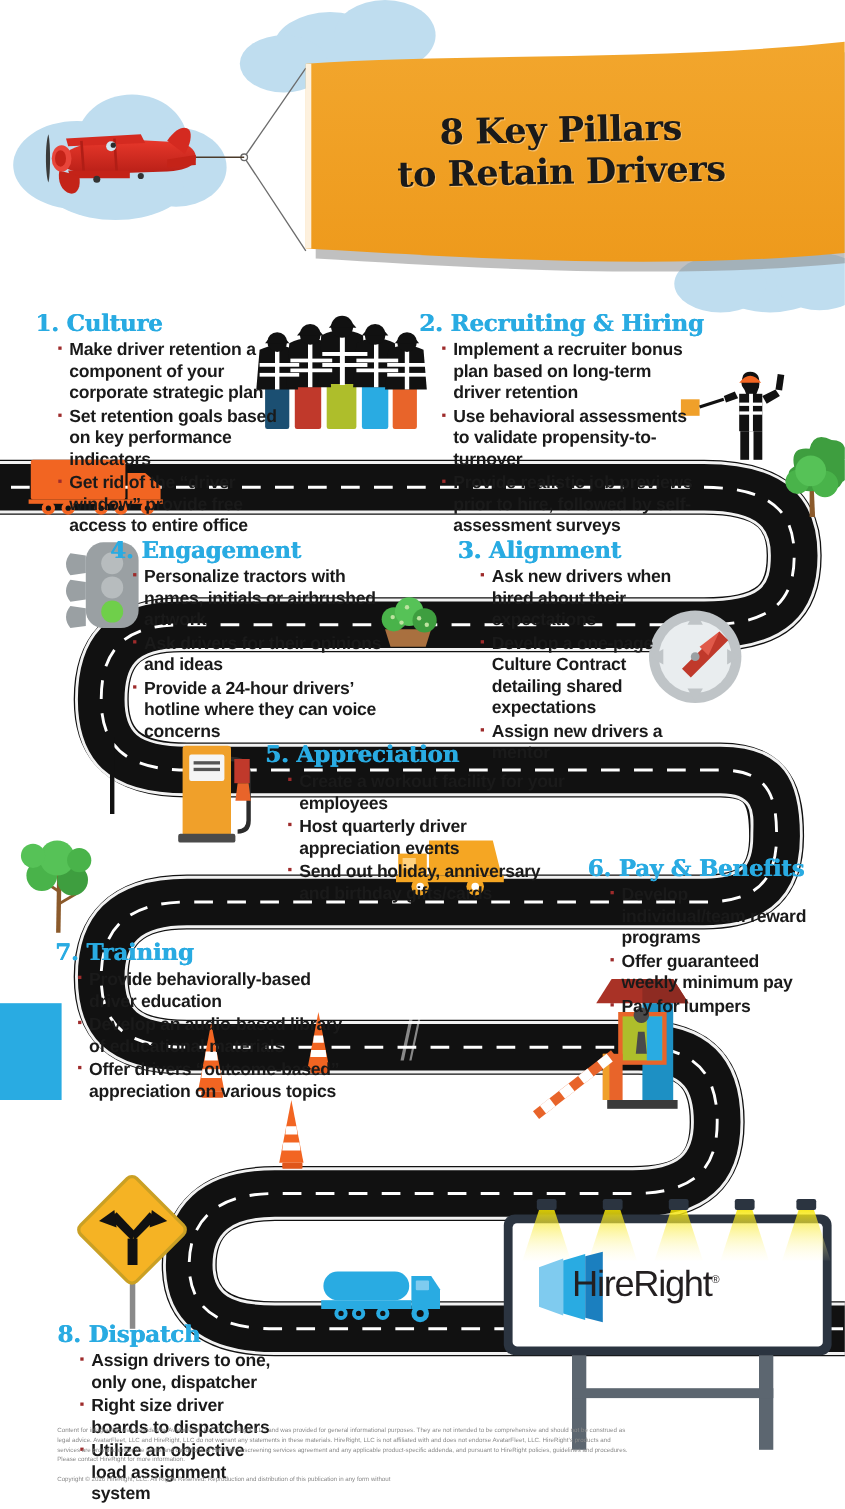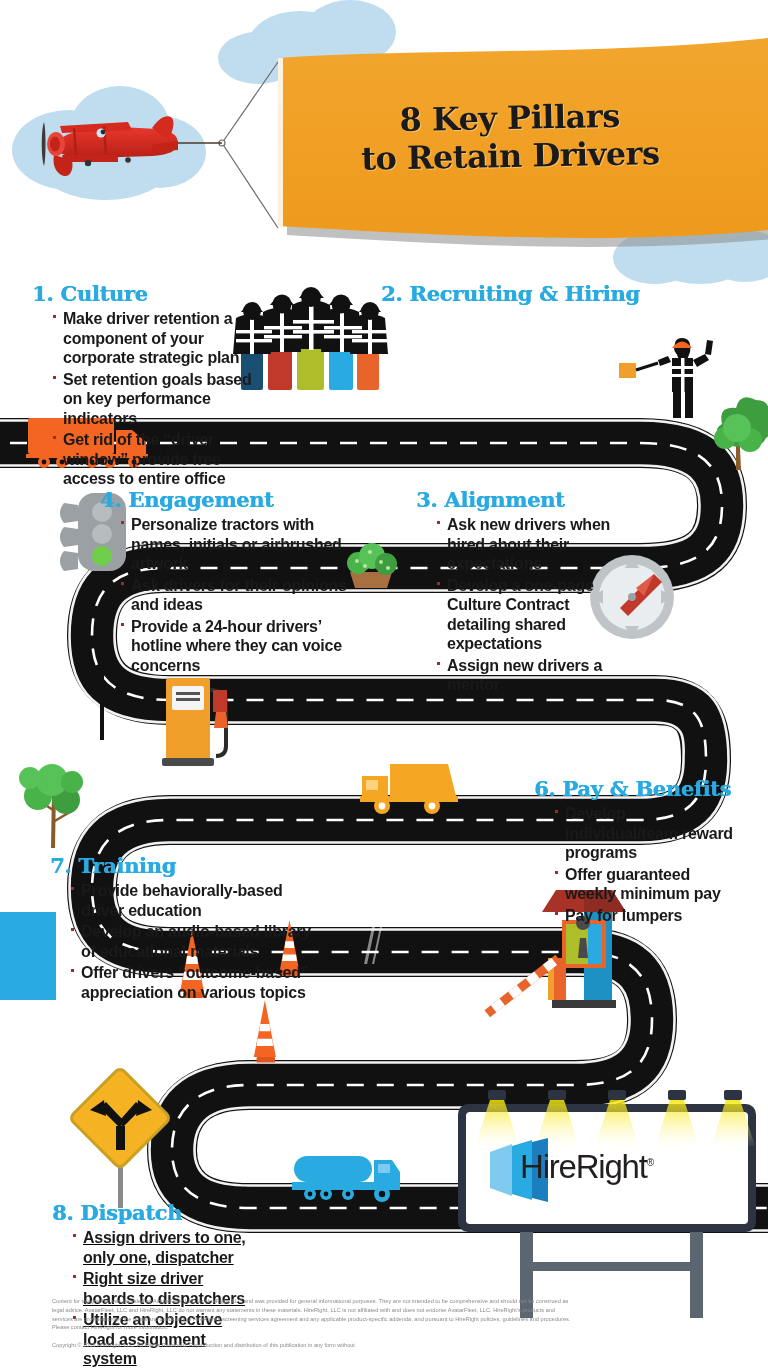--- a/index.html
+++ b/index.html
@@ -53,21 +53,21 @@
   #sec4 ul{padding-left:18px;}
   #sec3{left:416px;top:489px;width:215px;}
   #sec3 ul{padding-left:18px;}
   #sec5{left:241px;top:675px;width:275px;}
   #sec5 ul{padding-left:18px;}
   #sec6{left:534px;top:778px;width:200px;}
   #sec6 ul{padding-left:18px;}
   #sec7{left:50px;top:855px;width:270px;}
   #sec7 ul{padding-left:18px;}
   #sec8{left:52px;top:1182px;width:200px;margin-top:20px;}
-  #sec8 ul{padding-left:18px;text-decoration:underline;}
+  #sec8 ul{padding-left:18px;}
 
   
   #banner-text{
     position:absolute;left:300px;top:100px;width:420px;
     text-align:center;
     font-family:"DejaVu Serif", serif;
     font-weight:bold;
     color:#1a1a1a;
     font-size:32px;
     line-height:1.18;
@@ -523,40 +523,53 @@
     <p class="p-title">1. Culture</p>
     <ul class="bullets">
       <li>Make driver retention a component of your corporate strategic plan</li>
       <li>Set retention goals based on key performance indicators</li>
       <li>Get rid of the “driver window” provide free access to entire office</li>
     </ul>
   </div>
 
   <div class="pillar" id="sec2">
     <p class="p-title">2. Recruiting &amp; Hiring</p>
+    <ul class="bullets">
+      <li>Implement a recruiter bonus plan based on long-term driver retention</li>
+      <li>Use behavioral assessments to validate propensity-to-turnover</li>
+      <li>Provide realistic job previews prior to hire, followed by self-assessment surveys</li>
+    </ul>
   </div>
 
   <div class="pillar" id="sec4">
     <p class="p-title">4. Engagement</p>
     <ul class="bullets">
       <li>Personalize tractors with names, initials or airbrushed artwork</li>
       <li>Ask drivers for their opinions and ideas</li>
       <li>Provide a 24-hour drivers’ hotline where they can voice concerns</li>
     </ul>
   </div>
 
   <div class="pillar" id="sec3">
     <p class="p-title">3. Alignment</p>
     <ul class="bullets">
       <li>Ask new drivers when hired about their expectations</li>
       <li>Develop a one-page Culture Contract detailing shared expectations</li>
       <li>Assign new drivers a mentor</li>
     </ul>
   </div>
 
+  <div class="pillar" id="sec5">
+    <p class="p-title">5. Appreciation</p>
+    <ul class="bullets">
+      <li>Create a workout facility for your employees</li>
+      <li>Host quarterly driver appreciation events</li>
+      <li>Send out holiday, anniversary and birthday gifts/cards</li>
+    </ul>
+  </div>
 
   <div class="pillar" id="sec6">
     <p class="p-title">6. Pay &amp; Benefits</p>
     <ul class="bullets">
       <li>Develop individual/team reward programs</li>
       <li>Offer guaranteed weekly minimum pay</li>
       <li>Pay for lumpers</li>
     </ul>
   </div>
 

